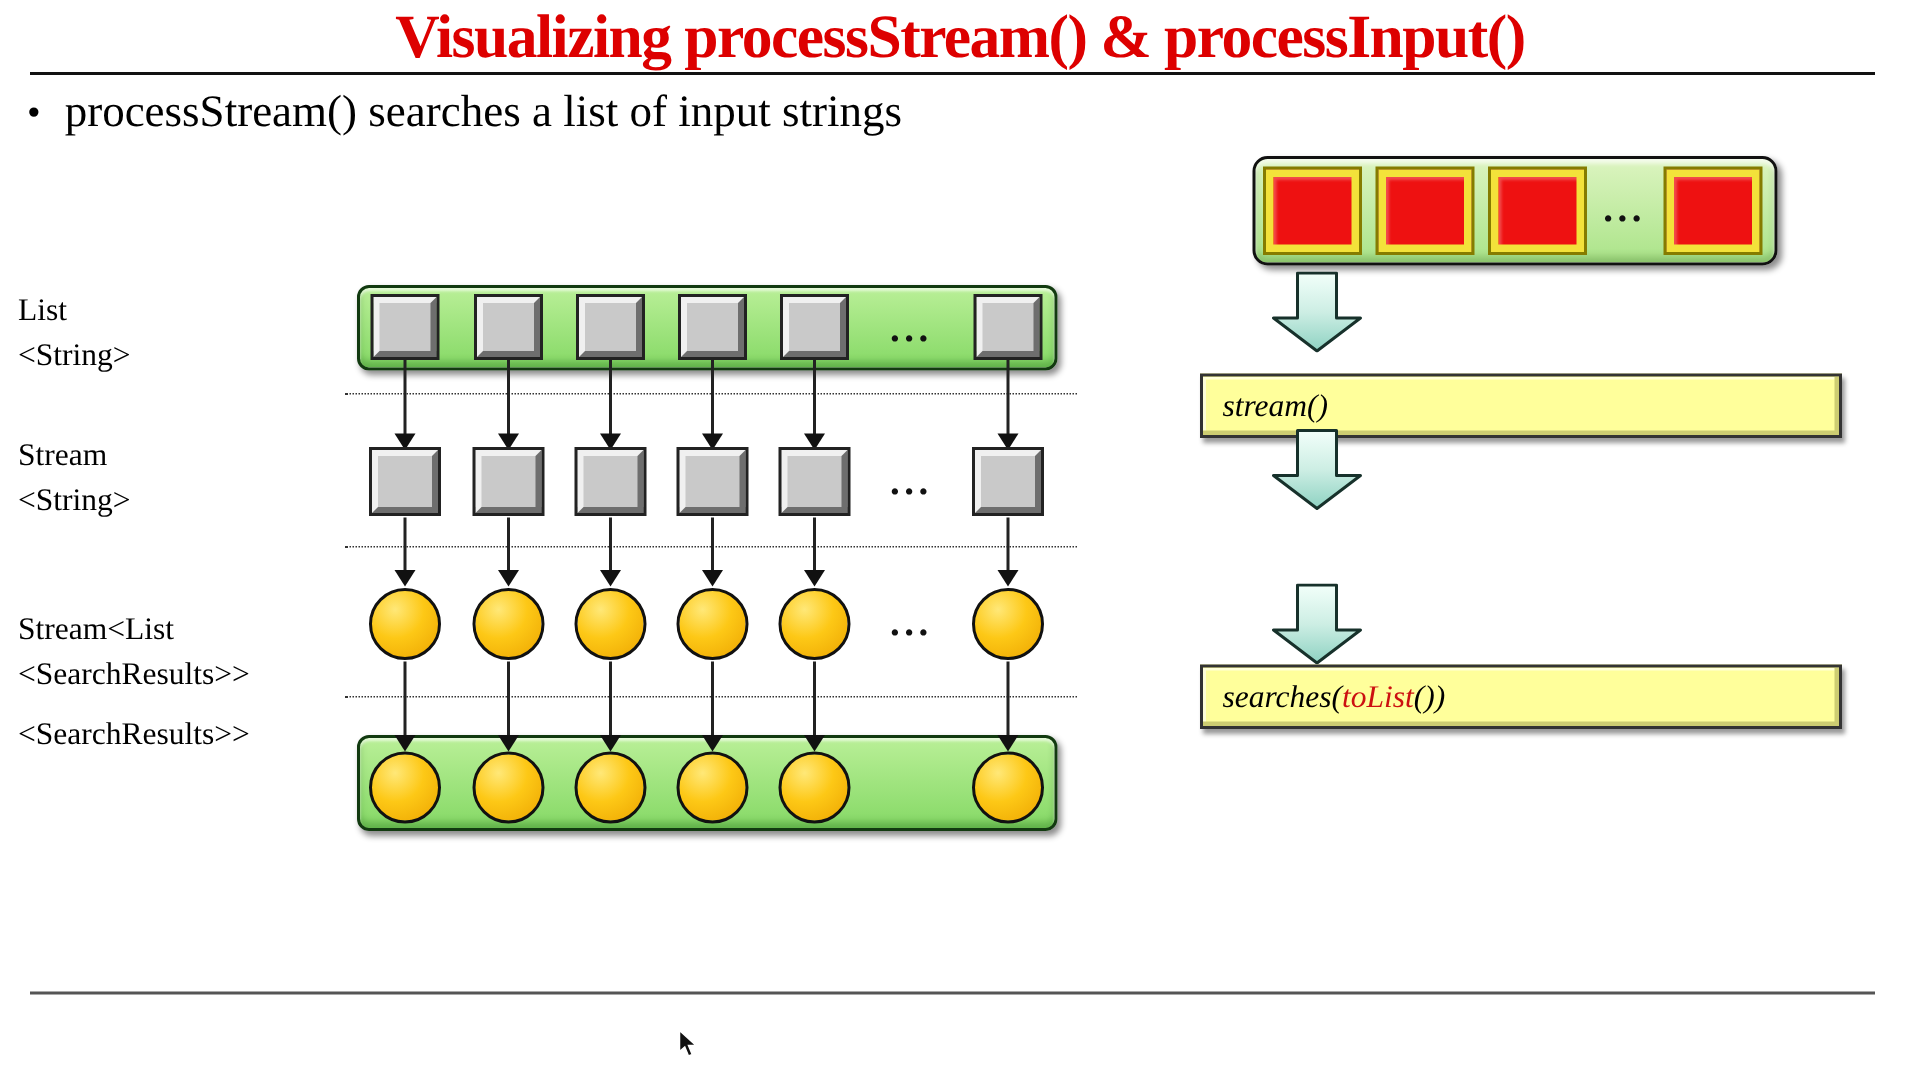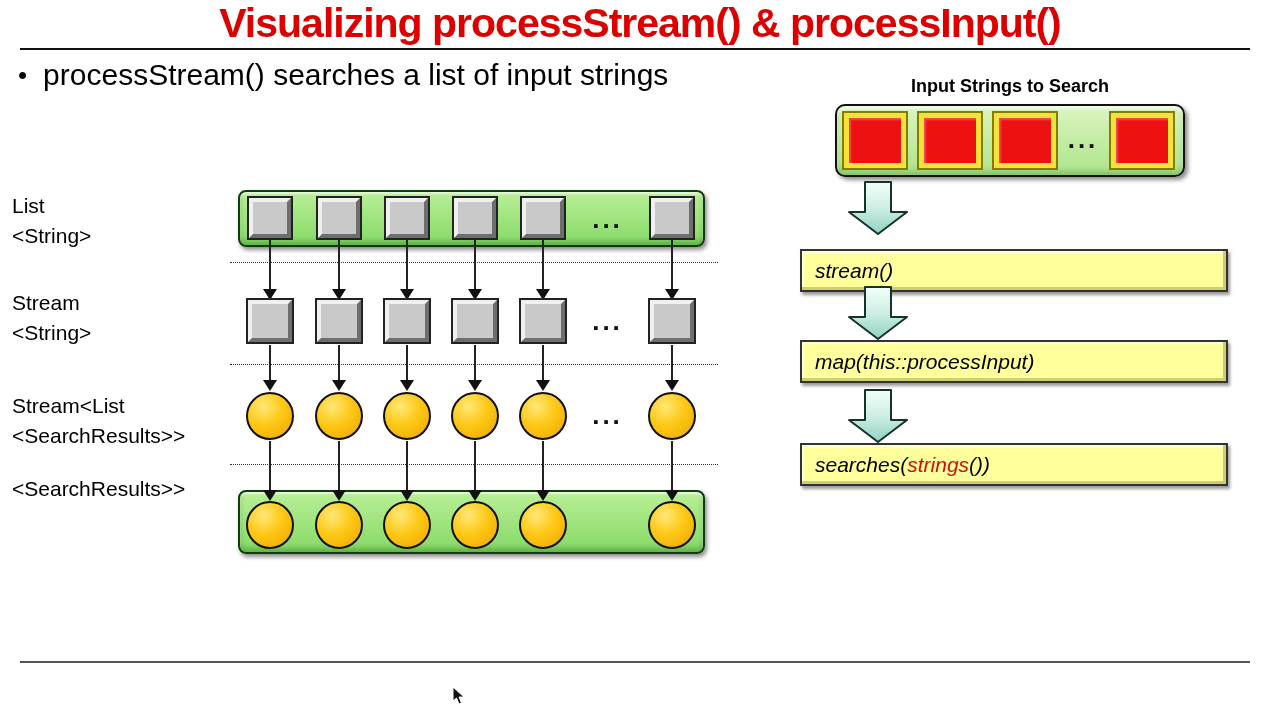--- a/index.html
+++ b/index.html
@@ -6,21 +6,21 @@
     --title-red:#dd0000; --hl-red:#cc1111;
     --left-green-a:#b9ef97; --left-green-b:#86d966;
     --input-green-a:#dcf4c0; --input-green-b:#abe489;
     --box-yellow:#ffff9b; --banner-yellow:#ffffaa;
     --cell-red:#ee1111; --cell-yellow:#f3e23a;
     --gray-sq:#c9c9c9; --gold:#f6b800;
   }
   *{margin:0;padding:0;box-sizing:border-box;}
   html,body{background:#fff;}
   #slide{position:relative;width:1250px;height:720px;background:#ffffff;overflow:hidden;
-    font-family:Liberation Sans, sans-serif;color:#000;}
+    font-family:Liberation Serif, serif;color:#000;}
 
   .abs{position:absolute;}
 
   
   #title{left:0;top:0;width:1280px;text-align:center;font-size:41px;font-weight:bold;
     color:var(--title-red);letter-spacing:-1px;}
   #top-rule{left:20px;top:48px;width:1240px;height:2px;background:#111;}
 
   
   #bullet{left:18px;top:58px;font-size:30px;display:flex;align-items:flex-start;}
@@ -100,21 +100,21 @@
   </div>
 
   <div class="abs type-label" style="top:191px">
     <div>List</div>
     <div>&lt;String&gt;</div>
   </div>
   <div class="abs type-label" style="top:288px">
     <div>Stream</div>
     <div>&lt;String&gt;</div>
   </div>
-  <div class="abs type-label" style="top:391px">
+  <div class="abs type-label" style="top:404px">
     <div>Stream&lt;List</div>
     <div>&lt;SearchResults&gt;&gt;</div>
   </div>
   <div class="abs type-label" style="top:474px">
     <div>&lt;SearchResults&gt;&gt;</div>
   </div>
 
   <div class="abs dotted" style="top:262px"></div>
   <div class="abs dotted" style="top:364px"></div>
   <div class="abs dotted" style="top:464px"></div>
@@ -182,52 +182,46 @@
       <div class="abs gsq" style="left: 651px; top: 198px; width: 42px; height: 40px;"></div>
       <div class="abs gsq" style="left: 650px; top: 300px; width: 44px; height: 42px;"></div>
       <div class="abs gold" style="left: 648px; top: 392px; width: 48px; height: 48px;"></div>
       <div class="abs gold" style="left: 648px; top: 501px; width: 48px; height: 48px;"></div>
     </div>
 
   <div class="abs dots" style="left:580px;top:204px;width:55px">...</div>
   <div class="abs dots" style="left:580px;top:306px;width:55px">...</div>
   <div class="abs dots" style="left:580px;top:400px;width:55px">...</div>
 
-  <div id="input-heading" class="abs">Input Strings to Search</div>
   <div id="input-bar" class="abs"></div>
   <div class="abs rcell" style="left:844px"></div>
   <div class="abs rcell" style="left:919px"></div>
   <div class="abs rcell" style="left:994px"></div>
   <div class="abs dots" style="left:1058px;top:124px;width:50px">...</div>
   <div class="abs rcell" style="left:1111px"></div>
 
   <svg class="abs flow-arrow" style="top:181px" viewBox="0 0 60 54">
     <path d="M17 1 H43 V31 H59 L30 53 L1 31 H17 Z" fill="url(#cyanGrad)" stroke="#17312b" stroke-width="2" stroke-linejoin="round"></path>
   </svg>
   <div class="abs step-box" style="top:249px">
     <span>stream()</span>
       <span class="red"></span>
       <span></span>
   </div>
 
   <svg class="abs flow-arrow" style="top:286px" viewBox="0 0 60 54">
     <path d="M17 1 H43 V31 H59 L30 53 L1 31 H17 Z" fill="url(#cyanGrad)" stroke="#17312b" stroke-width="2" stroke-linejoin="round"></path>
   </svg>
-  <div class="abs step-box" style="top:340px">
-    <span>map(this::processInput)</span>
-      <span class="red"></span>
-      <span></span>
-  </div>
 
   <svg class="abs flow-arrow" style="top:389px" viewBox="0 0 60 54">
     <path d="M17 1 H43 V31 H59 L30 53 L1 31 H17 Z" fill="url(#cyanGrad)" stroke="#17312b" stroke-width="2" stroke-linejoin="round"></path>
   </svg>
   <div class="abs step-box" style="top:443px">
     <span>searches(</span>
-      <span class="red">strings</span>
+      <span class="red">toList</span>
       <span>())</span>
   </div>
 
   <div id="bottom-rule" class="abs"></div>
   <svg class="abs" style="left:452px;top:686px;width:14px;height:20px" viewBox="0 0 14 20">
     <path d="M1 1 L1 15 L4.5 12 L7 18 L9.5 17 L7 11 L12 11 Z" fill="#111" stroke="#fff" stroke-width="1"></path>
   </svg>
 
 </div>
 

